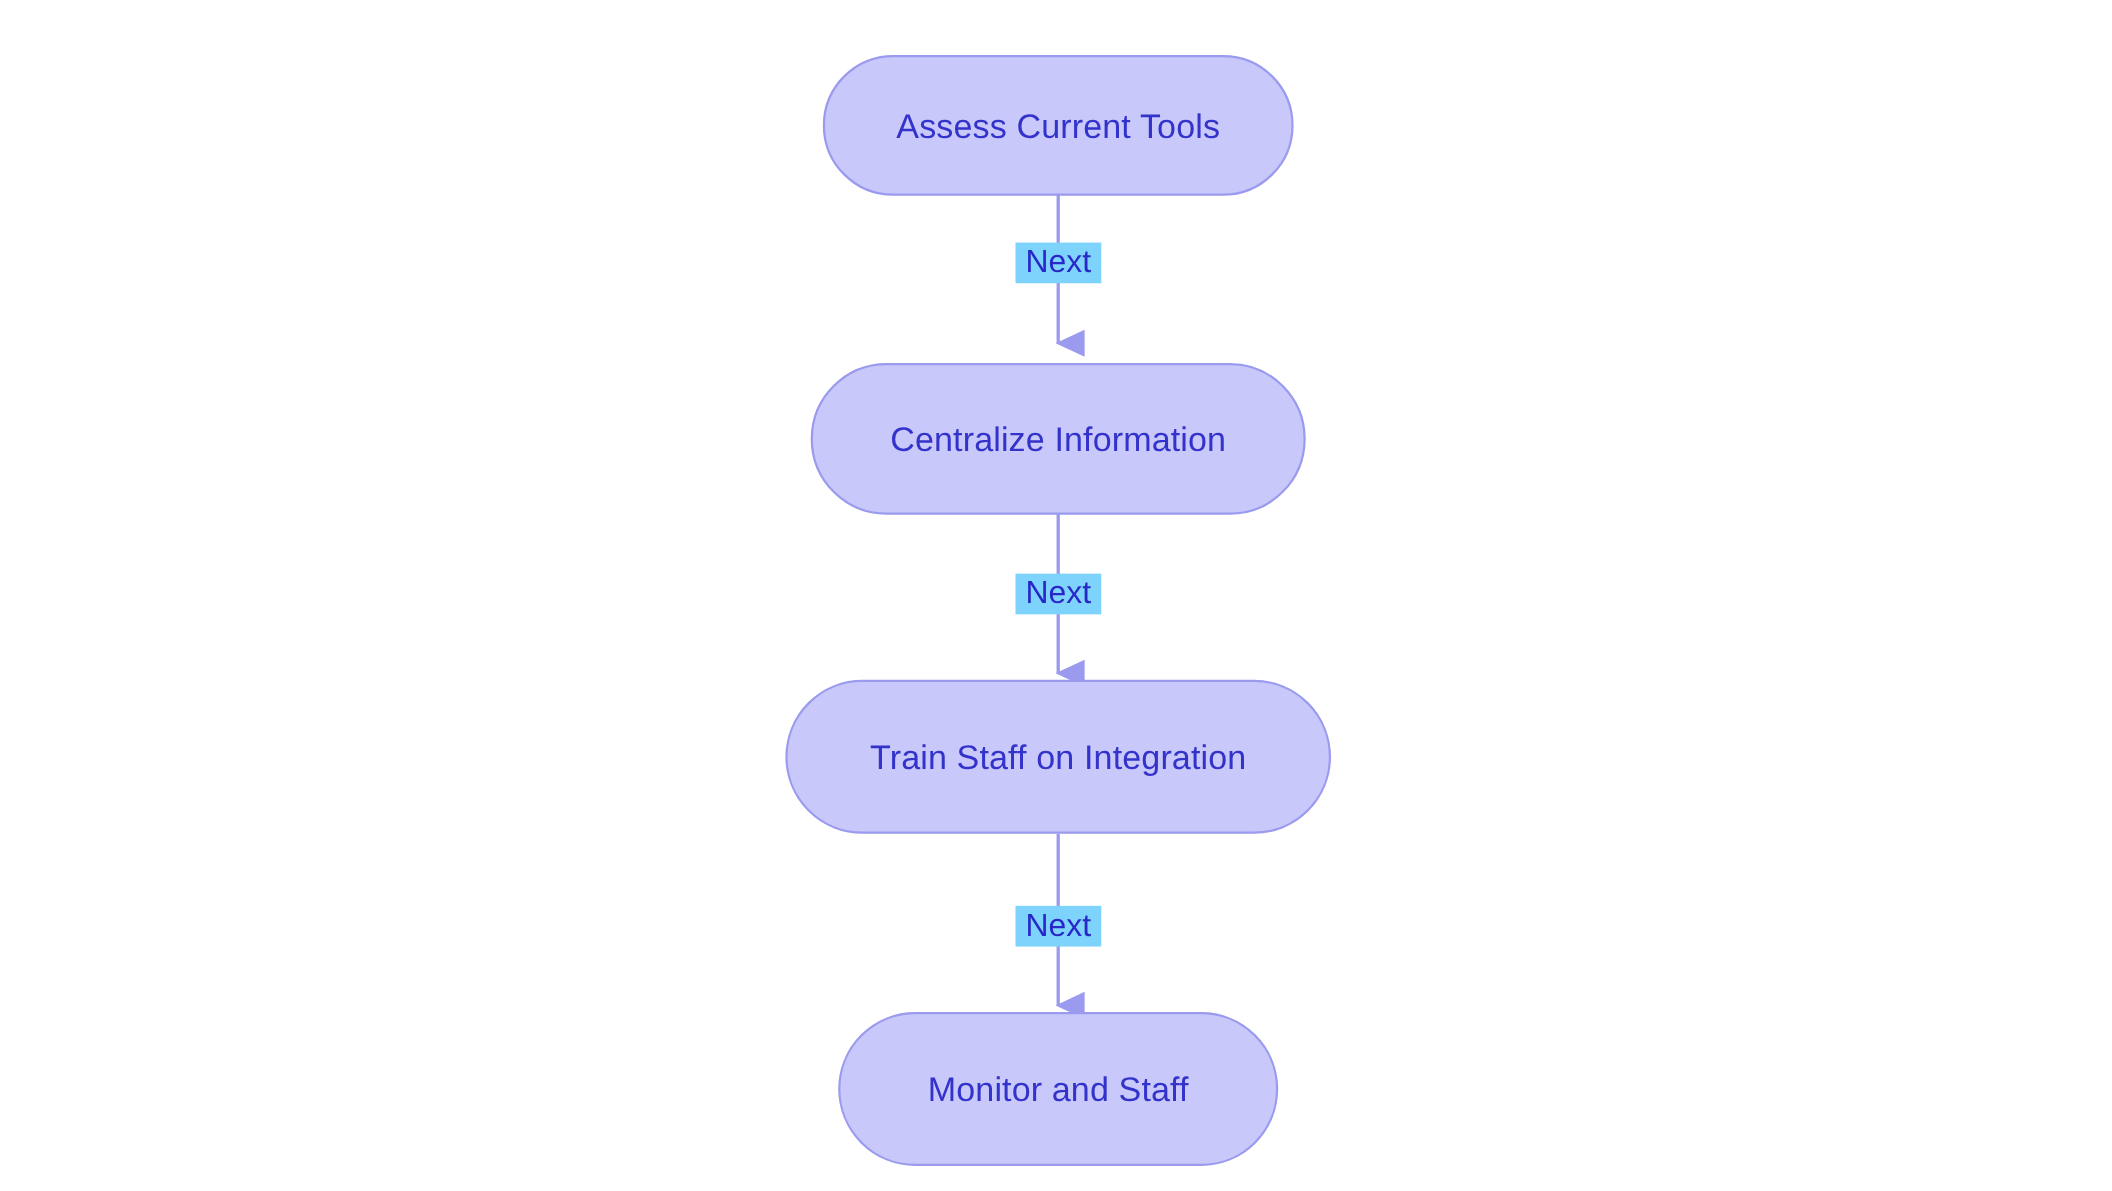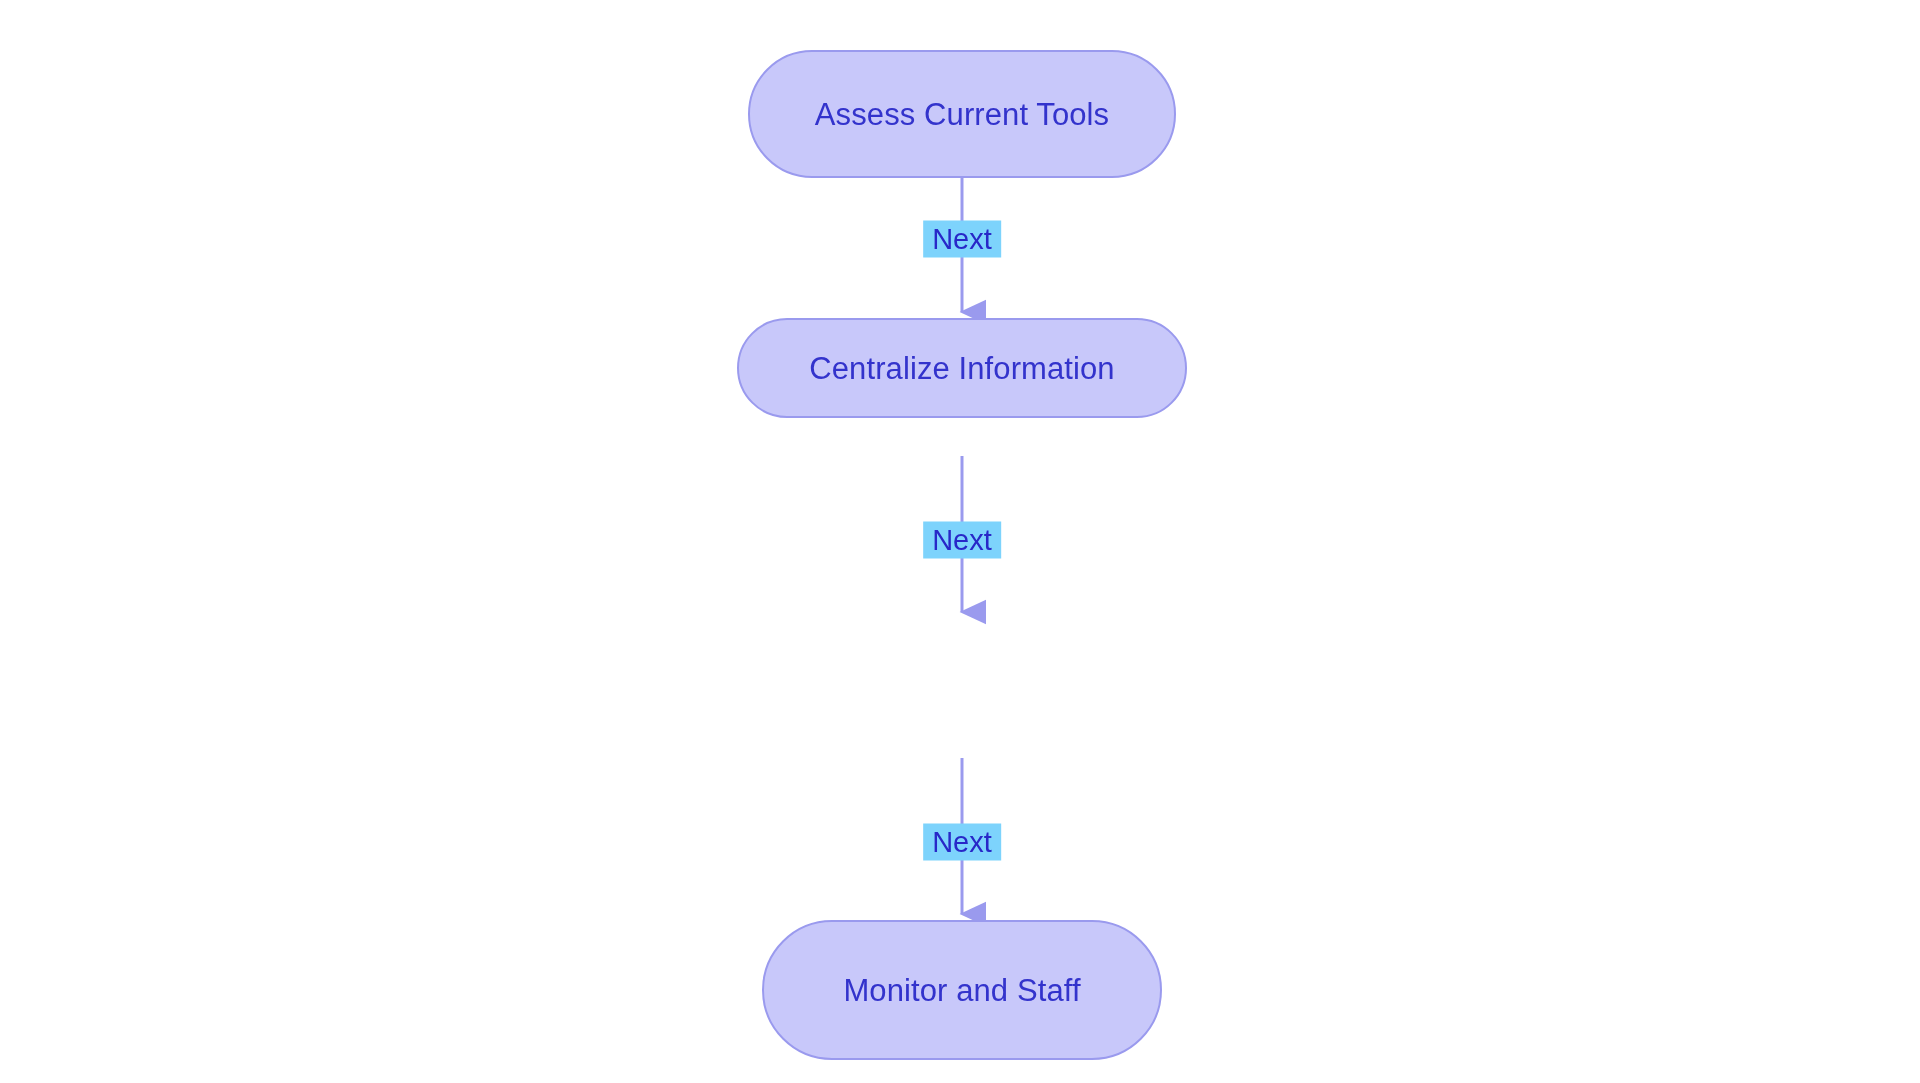--- a/index.html
+++ b/index.html
@@ -38,21 +38,21 @@
     color: #3333cc;
     font-size: 31px;
     font-weight: 400;
     letter-spacing: 0.1px;
     white-space: nowrap;
     line-height: 1;
     font-family: "Liberation Sans", "DejaVu Sans", sans-serif;
   }
 
   #node-0 { left: 748px;  top: 18px;   width: 428px; height: 128px; margin-top: 32px; }
-  #node-1 { left: 737px;  top: 318px;  width: 450px; height: 100px; }
+  #node-1 { left: 737px;  top: 330px;  width: 450px; height: 138px; }
   #node-2 { left: 714px;  top: 618px;  width: 496px; height: 140px; }
   #node-3 { left: 762px;  top: 920px;  width: 400px; height: 140px; }
 
   
   .edge {
     position: absolute;
     left: 0;
     top: 0;
     width: 1920px;
     height: 1083px;
@@ -105,18 +105,21 @@
   <div class="edge-label" id="edge-label-2">Next</div>
 
   <div class="node" id="node-0">
     <span class="node-label">Assess Current Tools</span>
   </div>
 
   <div class="node" id="node-1">
     <span class="node-label">Centralize Information</span>
   </div>
 
+  <div class="node" id="node-2">
+    <span class="node-label">Train Staff on Integration</span>
+  </div>
 
   <div class="node" id="node-3">
     <span class="node-label">Monitor and Staff</span>
   </div>
 
 </div>
 
 </body></html>

